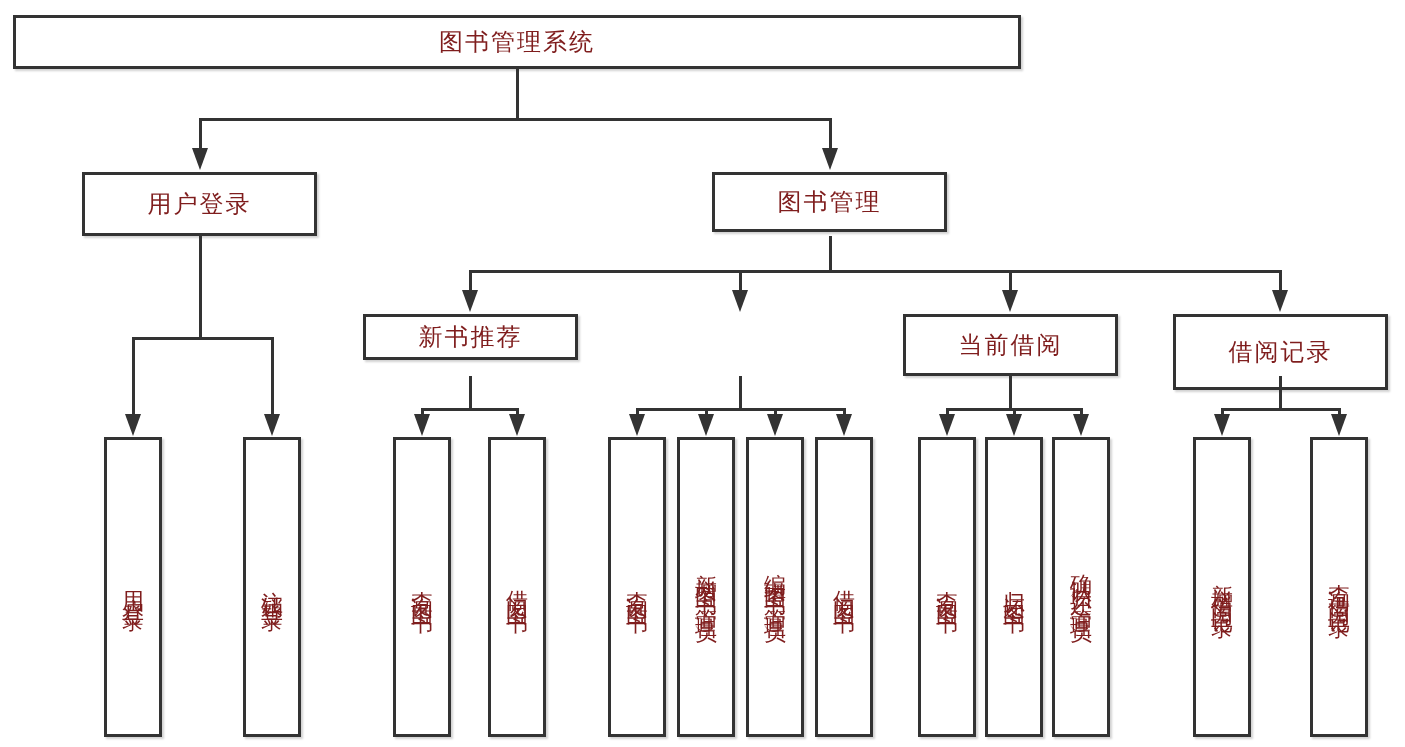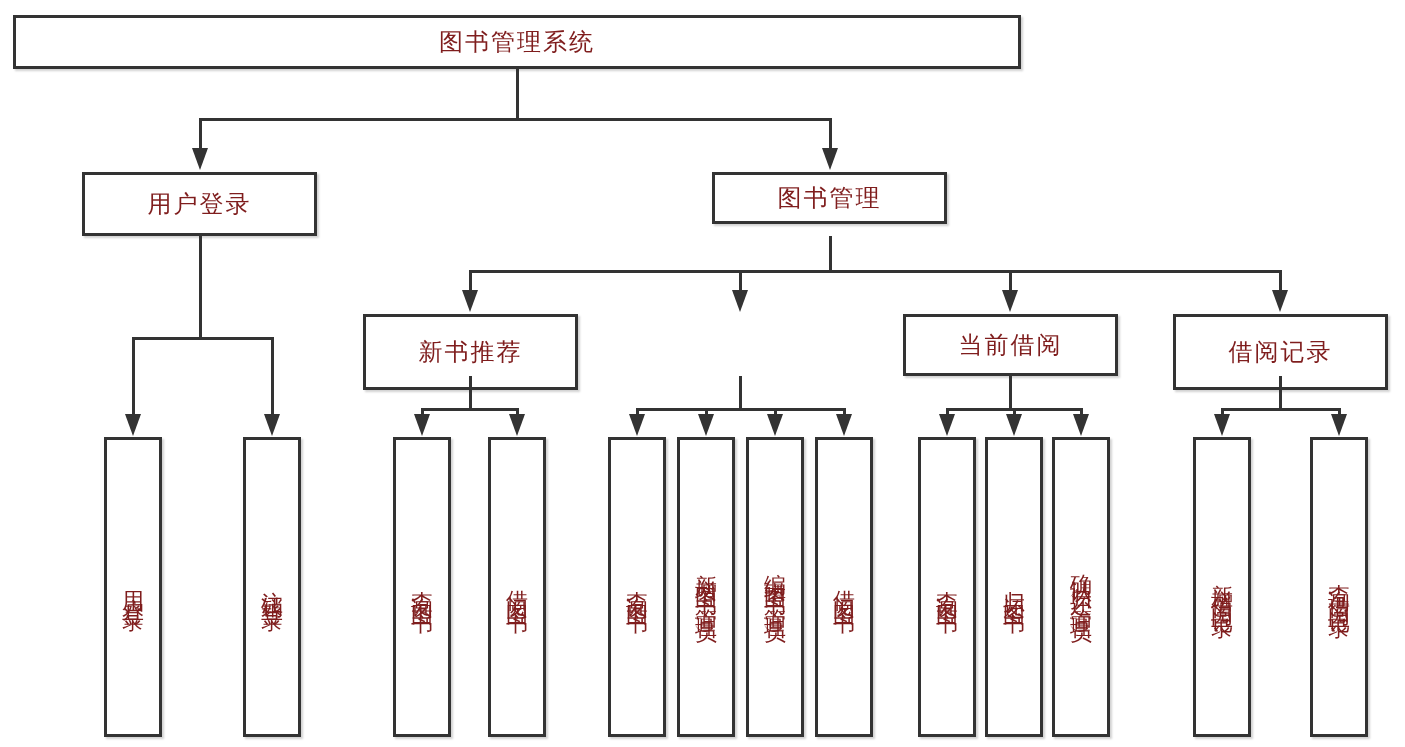--- a/index.html
+++ b/index.html
@@ -59,25 +59,25 @@
 
 <div class="canvas">
 
   <div class="node h-label" style="left:13px;top:15px;width:1008px;height:54px">
     <span>图书管理系统</span>
   </div>
 
   <div class="node h-label" style="left:82px;top:172px;width:235px;height:64px">
     <span>用户登录</span>
   </div>
-  <div class="node h-label" style="left:712px;top:172px;width:235px;height:52px">
+  <div class="node h-label" style="left:712px;top:172px;width:235px;height:60px">
     <span>图书管理</span>
   </div>
 
-  <div class="node h-label" style="left:363px;top:314px;width:215px;height:76px">
+  <div class="node h-label" style="left:363px;top:314px;width:215px;height:46px">
     <span>新书推荐</span>
   </div>
   <div class="node h-label" style="left:903px;top:314px;width:215px;height:62px">
     <span>当前借阅</span>
   </div>
   <div class="node h-label" style="left:1173px;top:314px;width:215px;height:76px">
     <span>借阅记录</span>
   </div>
 
   <div class="node leaf" style="left:104px;top:437px;width:58px;height:300px">

